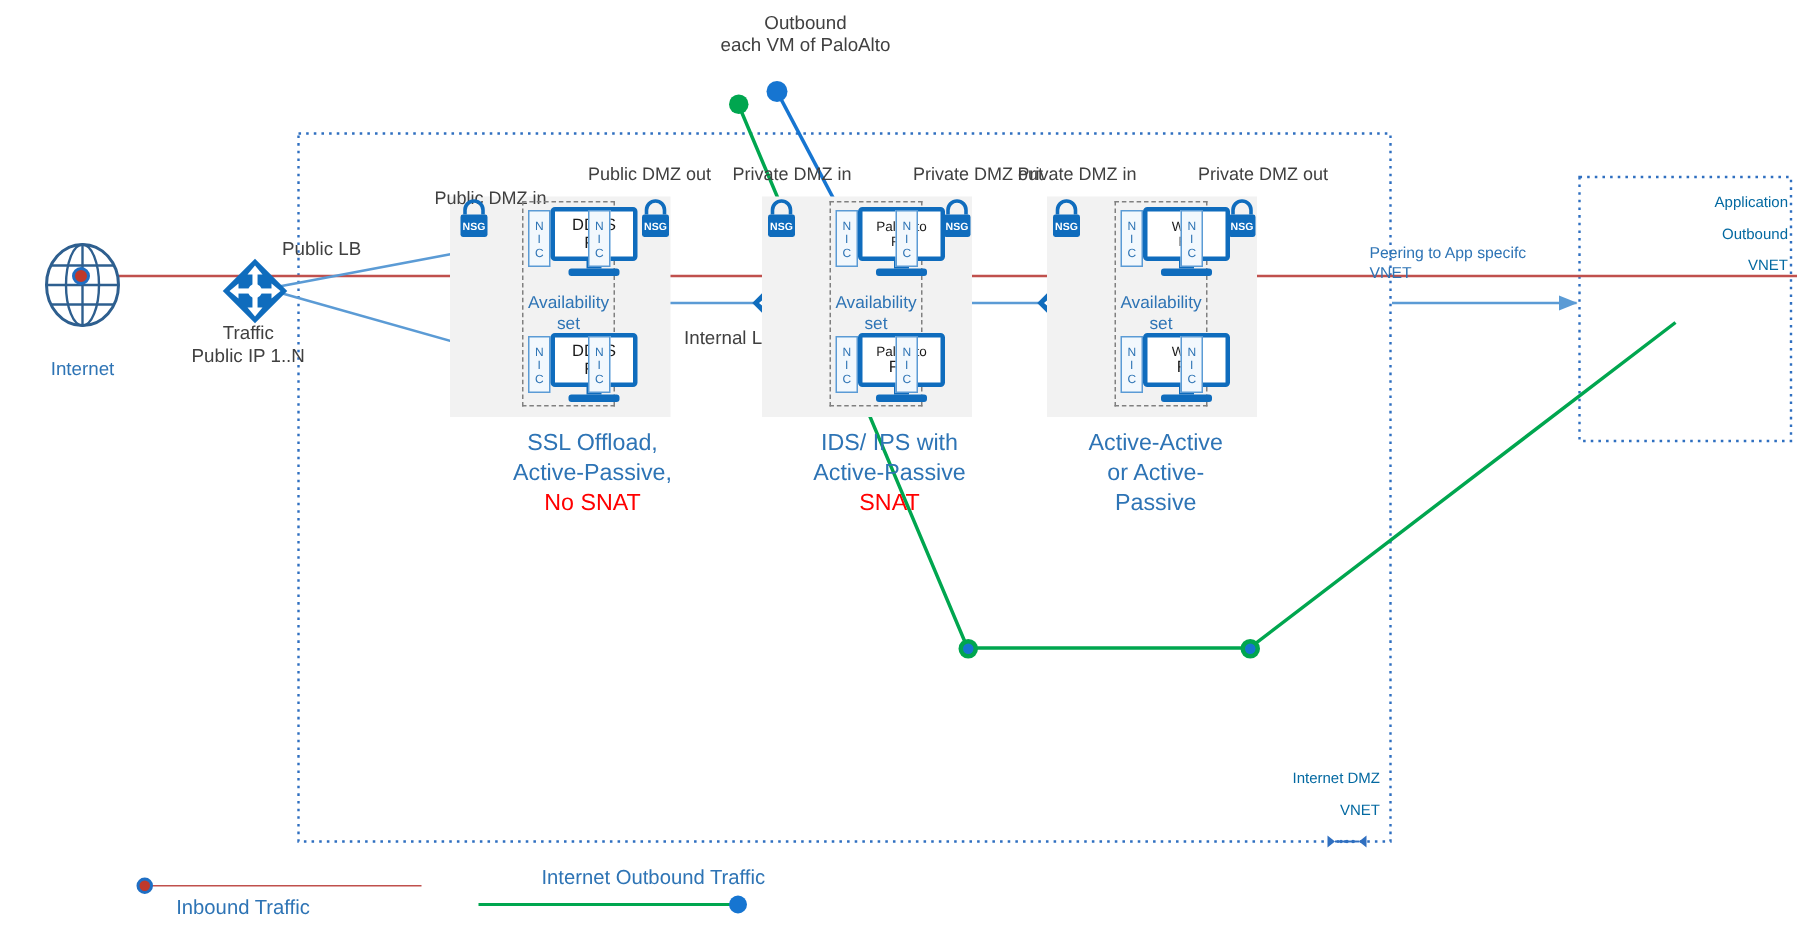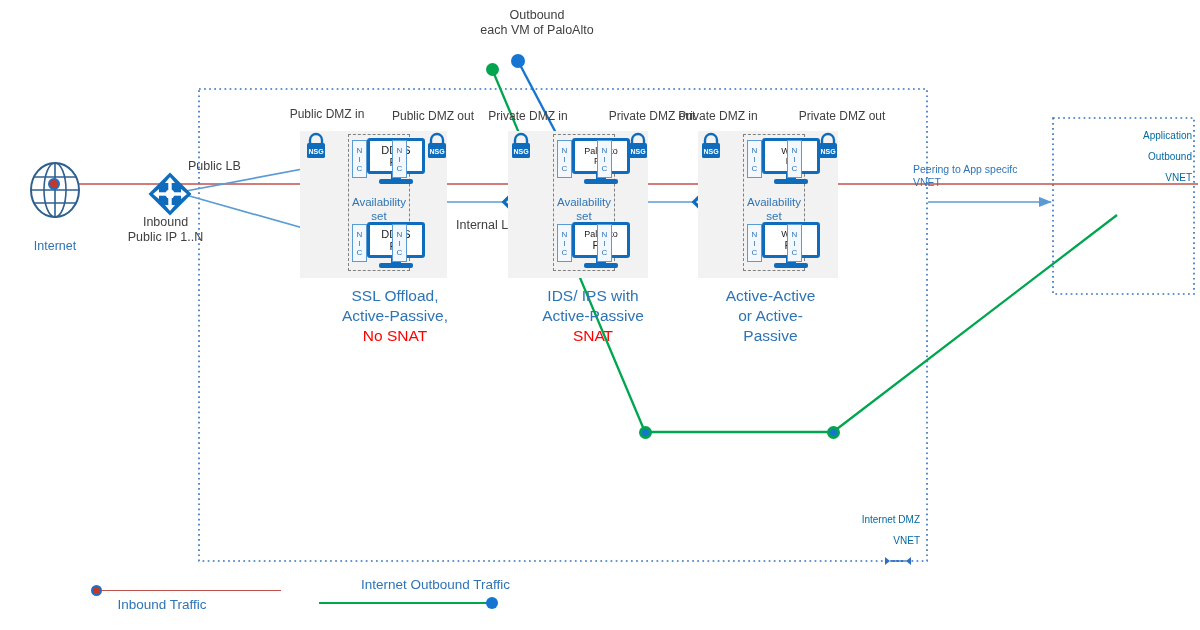--- a/index.html
+++ b/index.html
@@ -254,34 +254,34 @@
         <rect x="22.3" y="27" width="3.4" height="10"></rect>
         <path d="M7 24 l6 -5 v10 z"></path>
         <rect x="11" y="22.3" width="10" height="3.4"></rect>
         <path d="M41 24 l-6 -5 v10 z"></path>
         <rect x="27" y="22.3" width="10" height="3.4"></rect>
       </g>
     </svg>
   </div>
   <div class="abs t-dark" style="left:188px; top:159px;">Public LB</div>
   <div class="abs" style="left:103px; top:215px; width:125px; text-align:center;">
-    <div class="t-dark">Inbound</div>
+    <div class="t-dark">Traffic</div>
     <div class="t-dark">Public IP 1..N</div>
   </div>
 
   <div class="abs" style="left:392px; top:8px; width:290px; text-align:center;">
     <div class="t-dark" style="white-space:normal;">Outbound</div>
     <div class="t-dark" style="white-space:normal;">each VM of PaloAlto</div>
   </div>
   <div class="dot" style="left:486px; top:63px; width:13px; height:13px; background:#00a64f;"></div>
   <div class="dot" style="left:511px; top:54px; width:14px; height:14px; background:#1675d1;"></div>
 
   <div class="abs zone-bg" style="left:300px; top:131px; width:147px; height:147px;"></div>
 
-  <div class="abs t-head" style="left:272px; top:106px; width:110px;">Public DMZ in</div>
+  <div class="abs t-head" style="left:272px; top:124px; width:110px;">Public DMZ in</div>
   <div class="abs t-head" style="left:378px; top:108px; width:110px;">Public DMZ out</div>
 
   <div class="nsg" style="left:303px; top:131px;">
     <svg width="26" height="30" viewBox="0 0 26 30">
       <path d="M7 12 V9 a6 6 0 0 1 12 0 V12" fill="none" stroke="#0f6cbd" stroke-width="2.4"></path>
       <rect x="4" y="12" width="18" height="15" rx="1.6" fill="#0f6cbd"></rect>
       <text x="13" y="22.5" font-size="7" font-family="Liberation Sans, sans-serif" fill="#ffffff" text-anchor="middle" font-weight="bold">NSG</text>
     </svg>
   </div>
 

